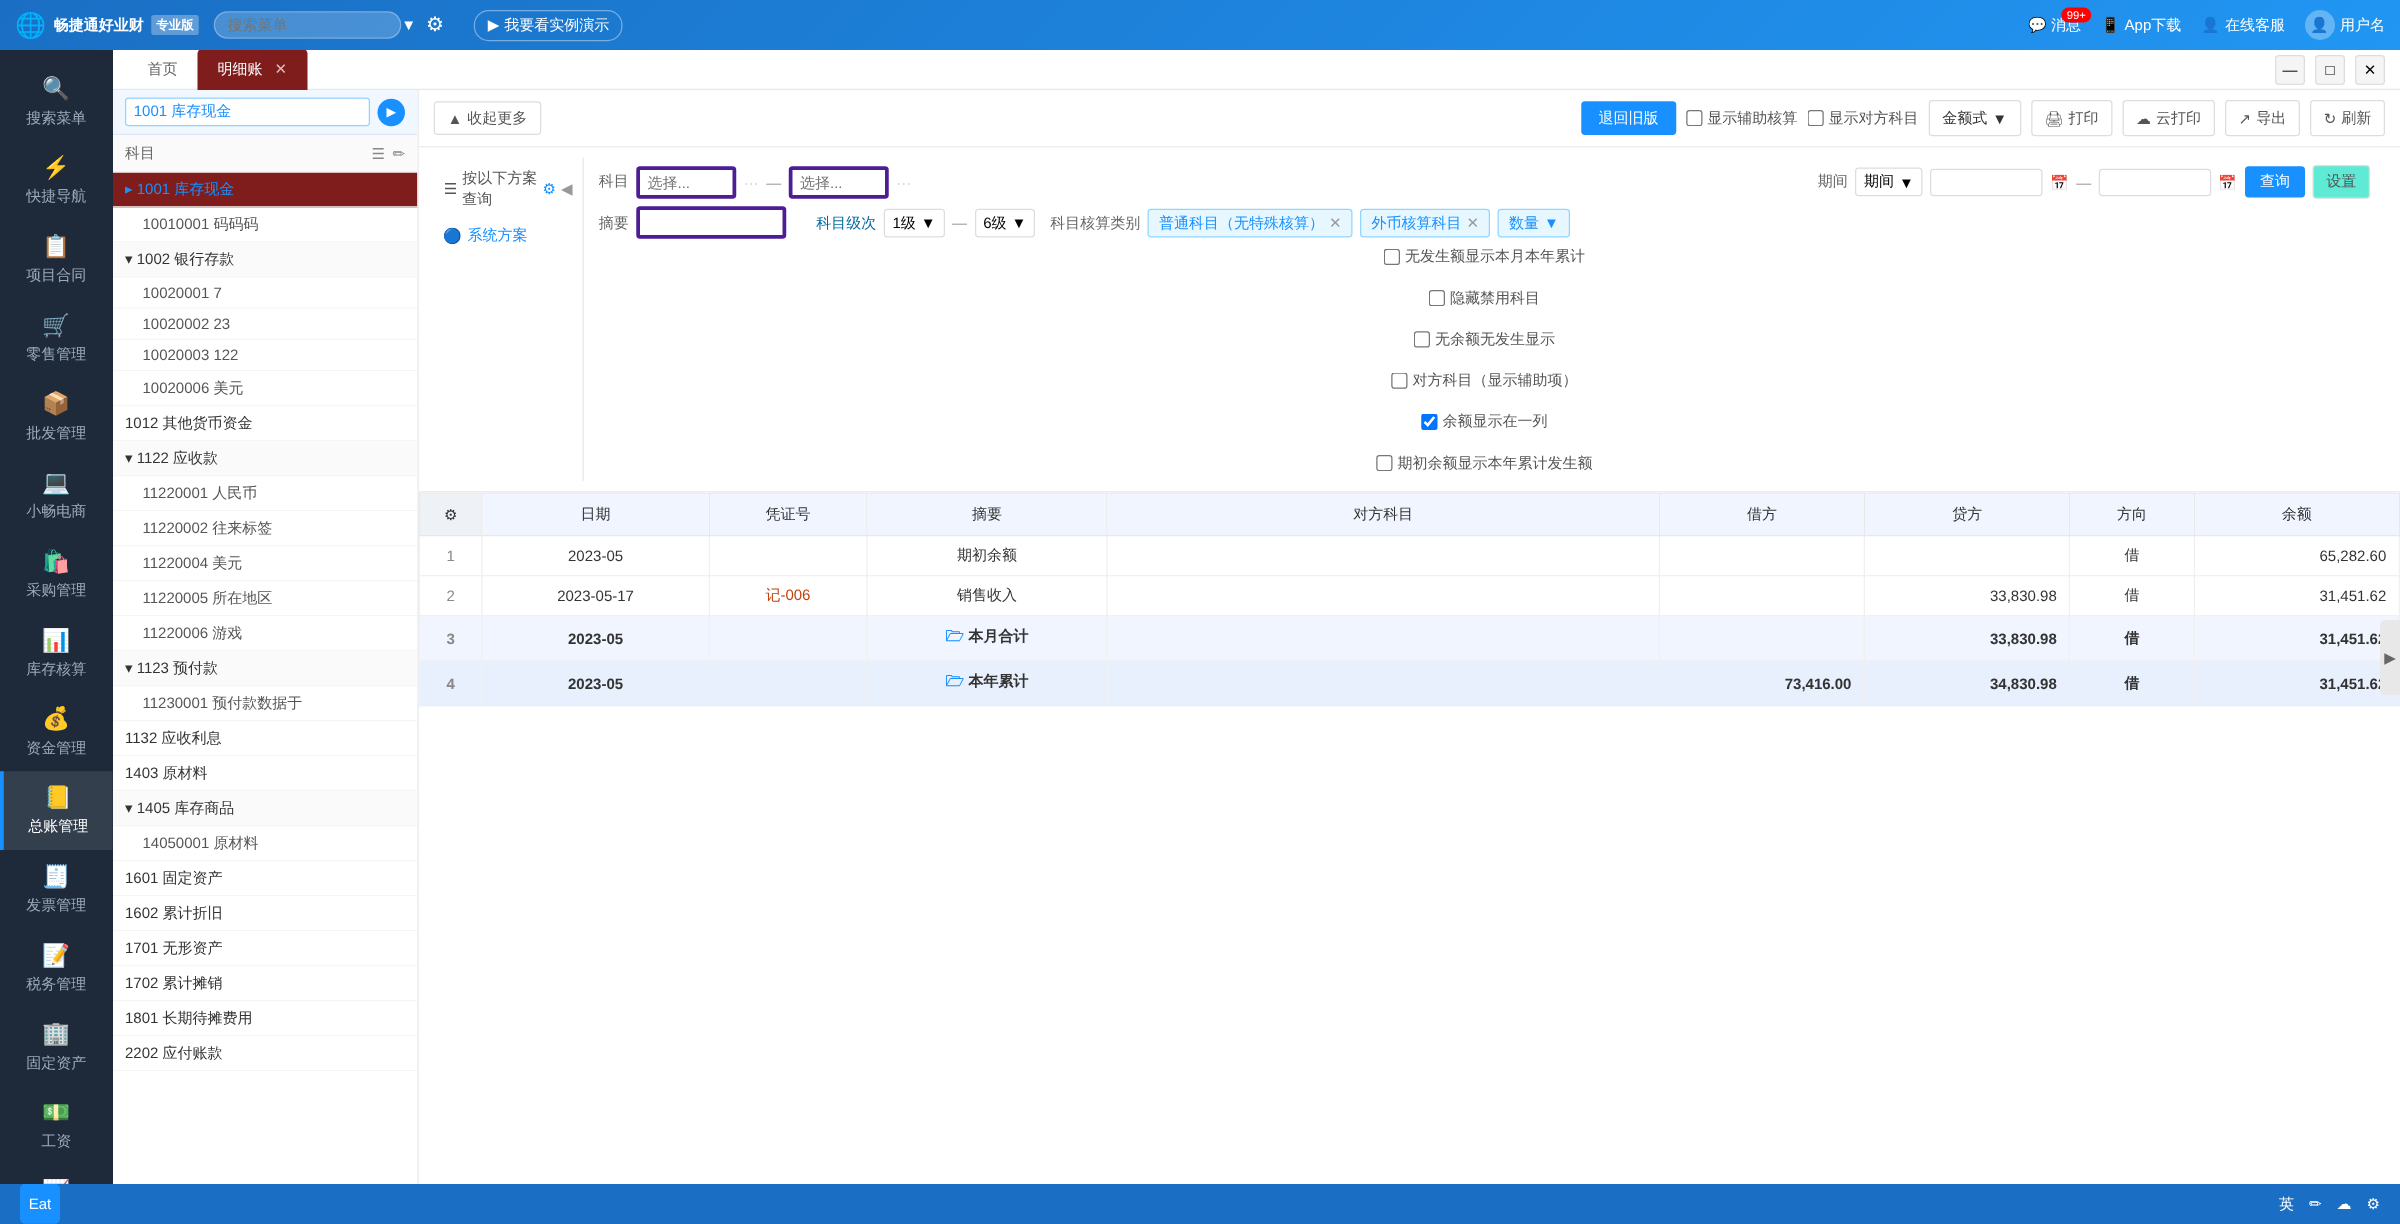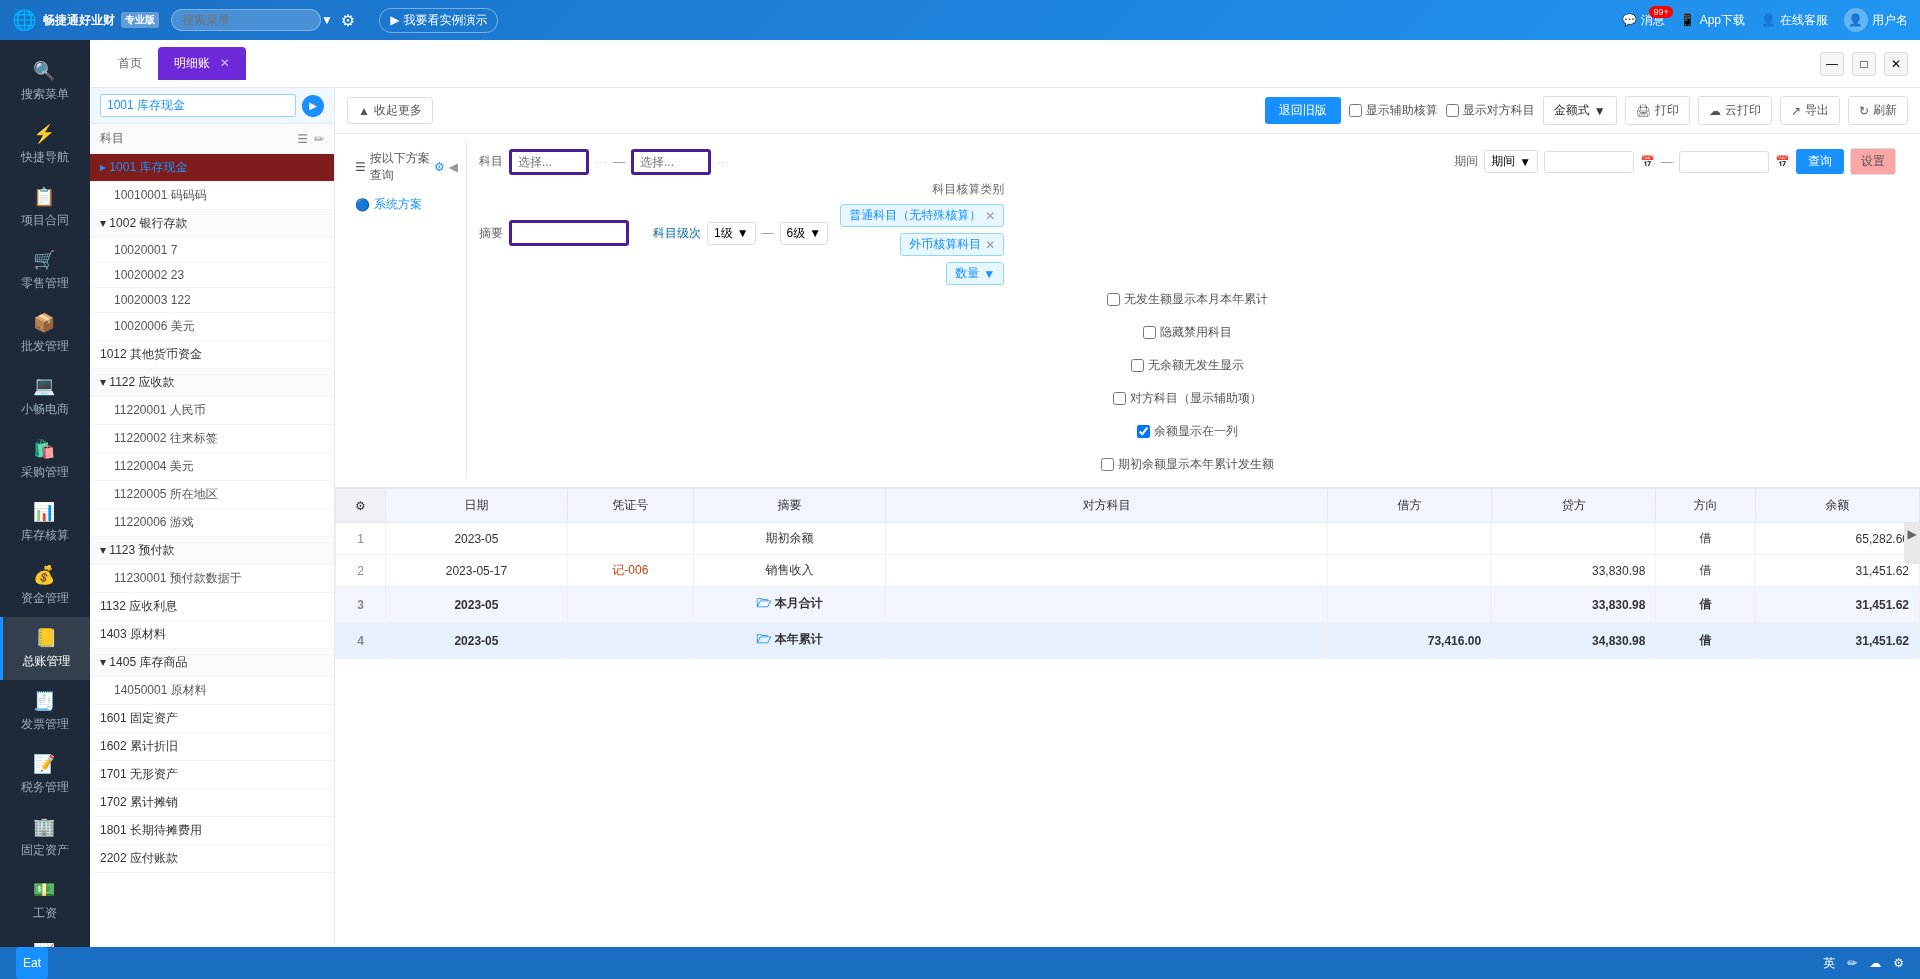--- a/index.html
+++ b/index.html
@@ -85,34 +85,34 @@
       overflow: hidden;
     }
 
     
     .tab-bar {
       background: white;
       display: flex;
       align-items: center;
       padding: 0 12px;
       border-bottom: 1px solid #e8e8e8;
-      height: 48px;
+      height: 32px;
       flex-shrink: 0;
     }
     .tab-item {
       padding: 8px 16px;
       cursor: pointer;
       border-radius: 4px 4px 0 0;
       color: #666;
       font-size: 13px;
       position: relative;
       white-space: nowrap;
     }
     .tab-item.active {
-      background: #6d28d9;
+      background: #7f1d1d;
       color: white;
     }
     .tab-close { margin-left: 6px; cursor: pointer; opacity: 0.7; }
     .tab-actions { margin-left: auto; display: flex; gap: 8px; }
     .tab-action-btn { 
       width: 24px; height: 24px; 
       background: #f5f5f5; border: 1px solid #ddd; 
       border-radius: 3px; cursor: pointer; 
       display: flex; align-items: center; justify-content: center;
     }
@@ -227,21 +227,21 @@
       color: #1890ff; padding: 2px 8px;
       border-radius: 3px; font-size: 11px;
       display: flex; align-items: center; gap: 4px;
     }
     .filter-tag .close { cursor: pointer; color: #999; }
     .date-input {
       border: 1px solid #ddd; padding: 3px 6px;
       border-radius: 3px; outline: none; font-size: 12px; width: 90px;
     }
     .query-btn { background: #1890ff; color: white; border: none; padding: 4px 12px; border-radius: 3px; cursor: pointer; }
-    .setting-btn { background: #fca5a5; border: 1px solid #ddd; padding: 4px 10px; border-radius: 3px; cursor: pointer; color: #555; }
+    .setting-btn { background: #5eead4; border: 1px solid #ddd; padding: 4px 10px; border-radius: 3px; cursor: pointer; color: #555; }
     .checkbox-filter { display: flex; align-items: center; gap: 4px; color: #555; font-size: 12px; }
     .checkbox-filter input { margin: 0; }
     .scheme-btn {
       display: flex; align-items: center; gap: 4px;
       color: #1890ff; cursor: pointer; font-size: 12px;
       padding: 4px 0;
     }
 
     
     .table-area {
@@ -663,21 +663,21 @@
                     <span>1级</span>
                     <span>▼</span>
                   </div>
                   <span style="color:#999;">—</span>
                   <div style="display:flex;align-items:center;gap:4px;border:1px solid #ddd;border-radius:3px;padding:2px 6px;">
                     <span>6级</span>
                     <span>▼</span>
                   </div>
                 </div>
 
-                <div style="display:flex;align-items:flex-end;gap:6px;flex-direction:column;">
+                <div style="display:flex;align-items:center;gap:6px;">
                   <span style="color:#666;">科目核算类别</span>
                   <div class="filter-tag">
                     <span>普通科目（无特殊核算）</span>
                     <span class="close">✕</span>
                   </div>
                   <div class="filter-tag">
                     <span>外币核算科目</span>
                     <span class="close">✕</span>
                   </div>
                   <div class="filter-tag">

